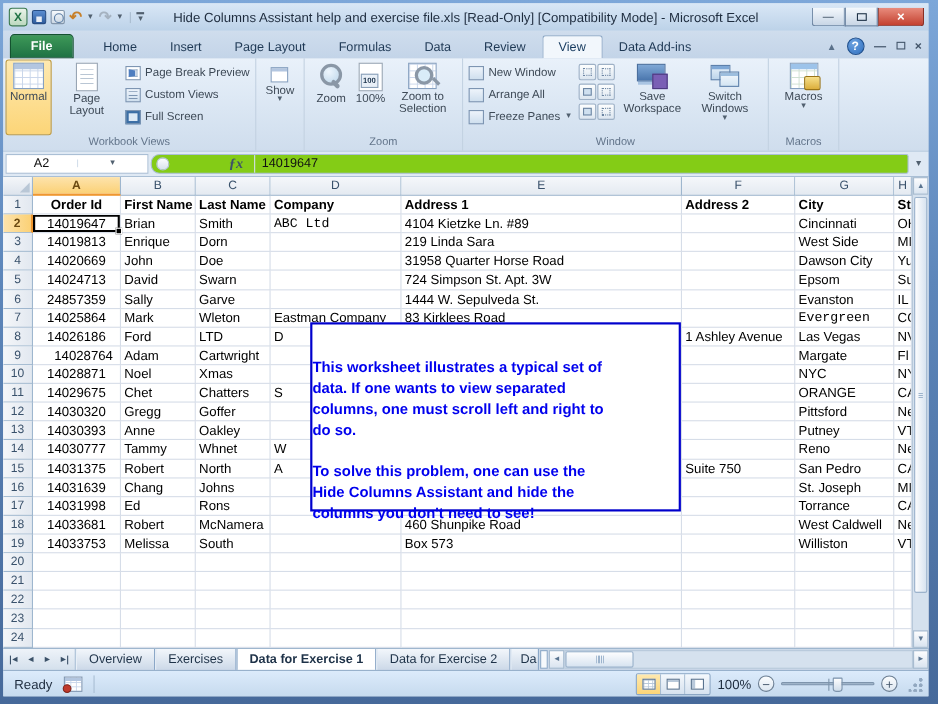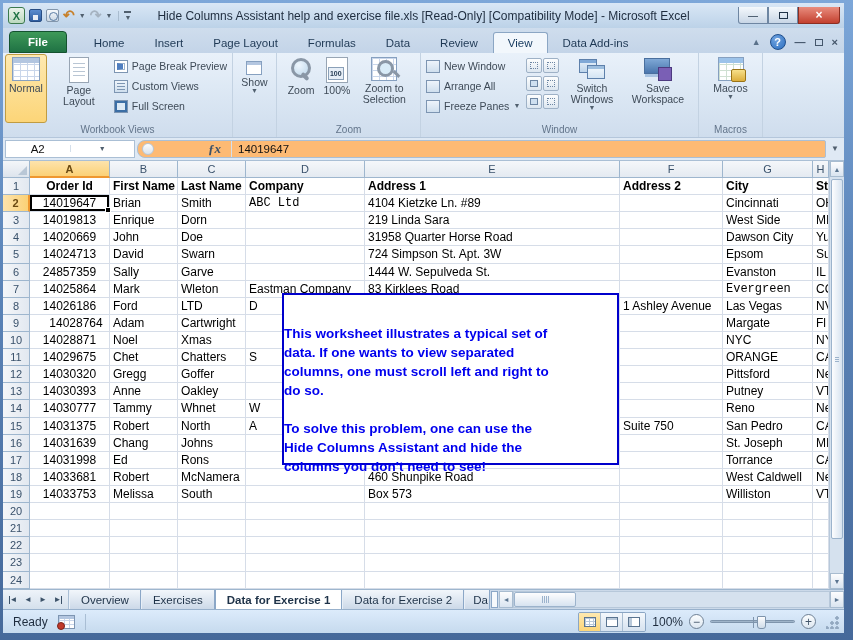--- a/index.html
+++ b/index.html
@@ -98,21 +98,21 @@
   .i-macros{width:26px;height:24px;border:1px solid #86a0c0;background:#fff;position:relative;
     background-image:linear-gradient(#cfe0d2 1px,transparent 1px),linear-gradient(90deg,#cfe0d2 1px,transparent 1px);background-size:7px 6px;box-shadow:inset 0 5px 0 #9dc3ea;}
   .i-macros::after{content:"";position:absolute;right:-3px;bottom:-2px;width:13px;height:11px;background:linear-gradient(#f7e08a,#dcae3c);border:1px solid #9a7417;border-radius:2px;}
   .i-show{width:16px;height:14px;border:1px solid #86a0c0;background:#fff;box-shadow:inset 0 3px 0 #b3c6e0;}
 
   
   .formula-bar{height:23px;background:#dfe9f4;border-bottom:1px solid #aabfd5;display:flex;align-items:center;padding:2px 2px 3px 2px;gap:2px;}
   .name-box{width:130px;height:18px;background:#fff;border:1px solid #aabfd5;display:flex;align-items:center;font-size:11.5px;color:#111;}
   .name-box span{flex:1;text-align:center;}
   .name-box .nb-caret{width:13px;color:#51606f;font-size:7px;text-align:center;border-left:1px solid #d4dfeb;}
-  .fx-area{flex:1;height:18px;background:#fdba74;border:1px solid #aabfd5;border-radius:8px 2px 2px 8px;display:flex;align-items:center;}
+  .fx-area{flex:1;height:18px;background:#84cc16;border:1px solid #aabfd5;border-radius:8px 2px 2px 8px;display:flex;align-items:center;}
   .fx-dot{width:12px;height:12px;border-radius:50%;background:linear-gradient(#fdfdfe,#d8e2ec);border:1px solid #b6c6d6;margin:0 8px 0 4px;}
   .fx-label{font-family:"Liberation Serif",serif;font-style:italic;font-weight:bold;font-size:13px;color:#3e5268;width:70px;text-align:right;padding-right:10px;border-right:1px solid #d4dfeb;}
   .fx-value{flex:1;font-size:11.5px;color:#111;padding-left:6px;}
   .fb-expand{width:14px;text-align:center;font-size:8px;color:#51606f;}
 
   
   .grid{height:428px;position:relative;background:#fff;overflow:hidden;}
   .col-headers{display:flex;height:17px;}
   .corner{width:27px;background:linear-gradient(#f4f6f9,#dde4ed);border-right:1px solid var(--header-border);border-bottom:1px solid var(--header-border);position:relative;}
   .corner::after{content:"";position:absolute;right:2px;bottom:2px;border-left:9px solid transparent;border-bottom:9px solid #b9c7d6;}
@@ -326,28 +326,28 @@
           <div class="tinybtn">
                 <i></i>
               </div>
           <div class="tinybtn">
                 <i></i>
               </div>
           <div class="tinybtn">
                 <i></i>
               </div>
         </div>
+        <div class="bigbtn" style="width:66px;">
+          <span class="bicon i-savews"></span>
+          <span>Save Workspace</span>
+        </div>
         <div class="bigbtn" style="width:64px;">
           <span class="bicon i-switch"></span>
           <span>Switch Windows</span>
           <span class="caret">▼</span>
-        </div>
-        <div class="bigbtn" style="width:66px;">
-          <span class="bicon i-savews"></span>
-          <span>Save Workspace</span>
         </div>
       </div>
       <div class="rgroup-label">Window</div>
     </div>
 
     <div class="rgroup" style="width:64px;">
       <div class="rgroup-content" style="justify-content:center;">
         <div class="bigbtn">
           <span class="bicon i-macros"></span>
           <span>Macros</span>

